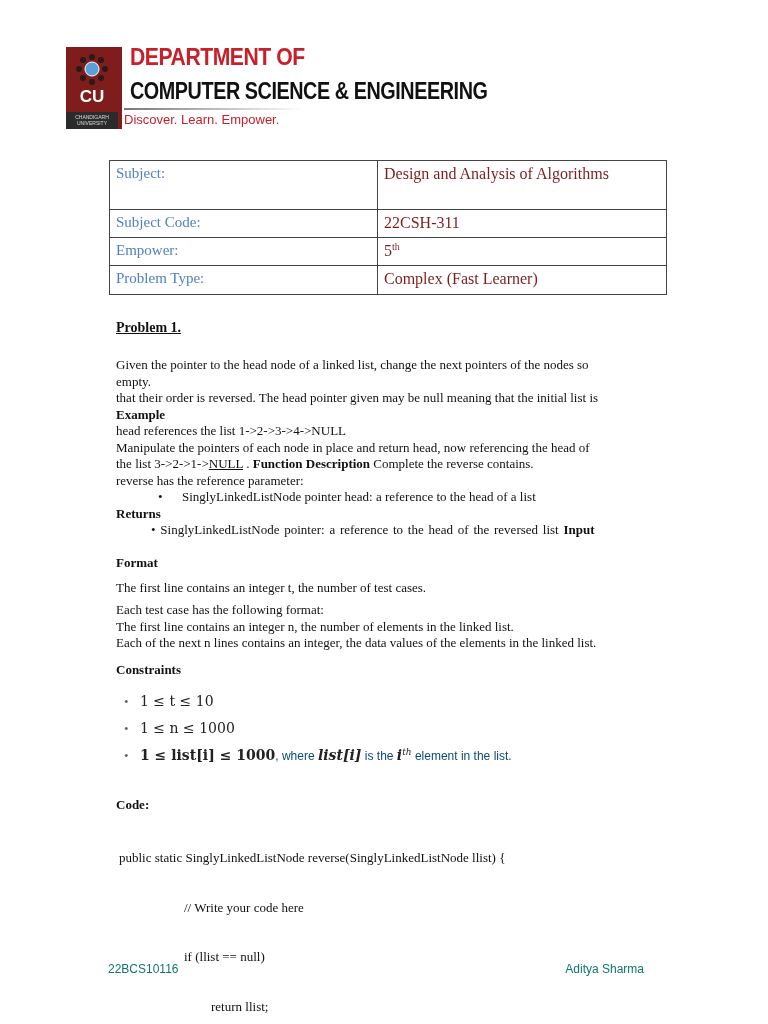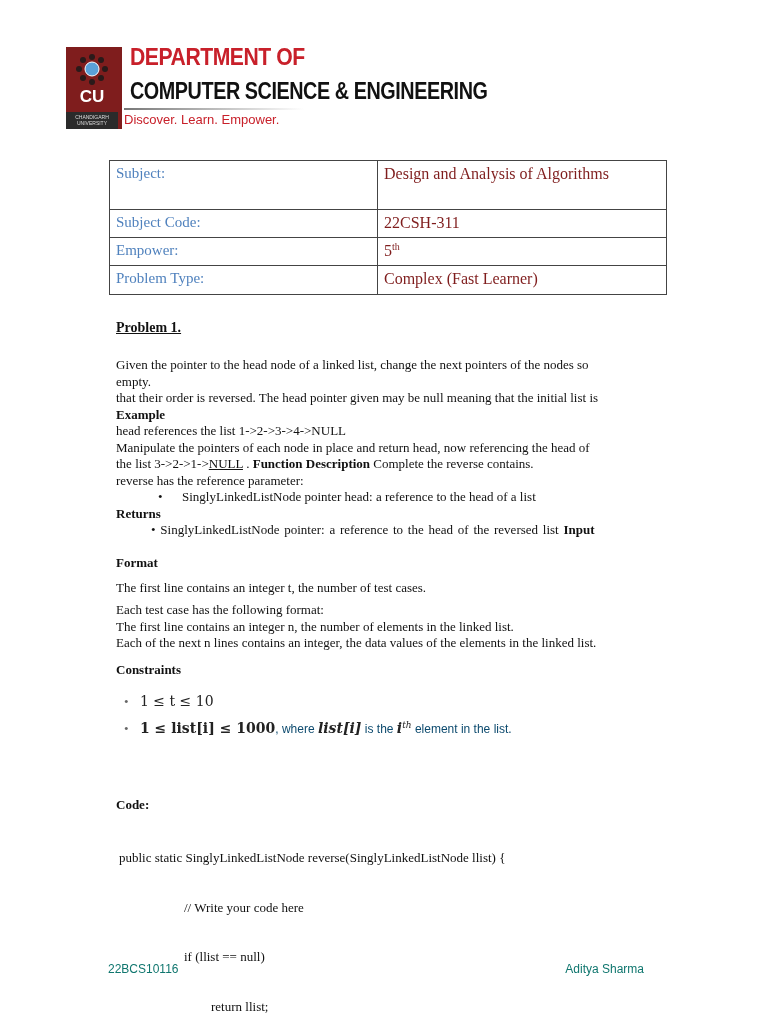--- a/index.html
+++ b/index.html
@@ -129,20 +129,21 @@
 <div class="abs doc" style="top:602px;">
   <div>Each test case has the following format:</div>
   <div>The first line contains an integer n, the number of elements in the linked list.</div>
   <div>Each of the next n lines contains an integer, the data values of the elements in the linked list.</div>
 </div>
 
 <div class="abs doc b" style="top:662px;">Constraints</div>
 
 <div class="abs doc" style="top:676px;left:124px;line-height:26px;margin-top:12px;">
   <div><span style="color:#666;display:inline-block;width:16px;">•</span><span class="math">1 ≤ t ≤ 10</span></div>
+  <div><span style="color:#666;display:inline-block;width:16px;">•</span><span class="math">1 ≤ n ≤ 1000</span></div>
   <div><span style="color:#666;display:inline-block;width:16px;">•</span><span class="math b">1 ≤ list[i] ≤ 1000</span><span class="note">, where </span><span class="math b" style="font-style:italic;">list[i]</span><span class="note"> is the </span><span class="math b" style="font-style:italic;">i</span><sup class="math" style="font-style:italic;font-size:9px;">th</sup><span class="note"> element in the list.</span></div>
 </div>
 
 <div class="abs doc b" style="top:797px;">Code:</div>
 
 <div class="abs code" style="top:817px;">
   <div>public static SinglyLinkedListNode reverse(SinglyLinkedListNode llist) {</div>
   <div style="padding-left:39px;">        // Write your code here</div>
   <div style="padding-left:39px;">        if (llist == null)</div>
   <div style="padding-left:53px;">            return llist;</div>

